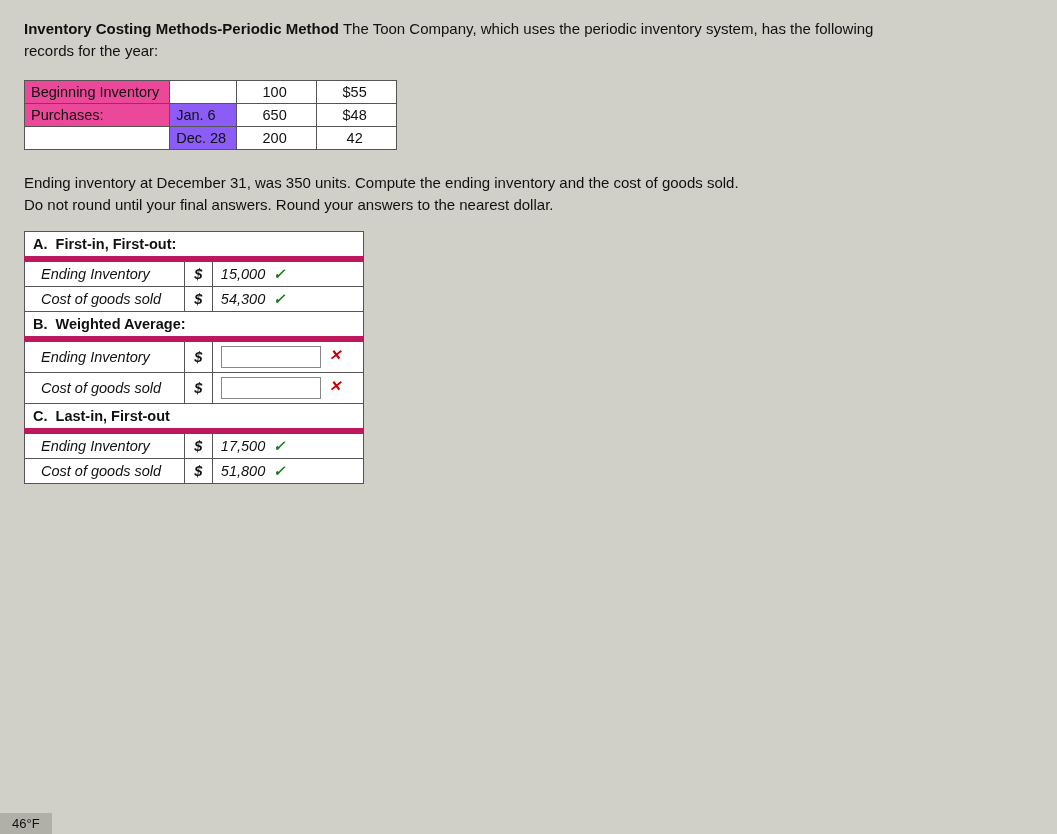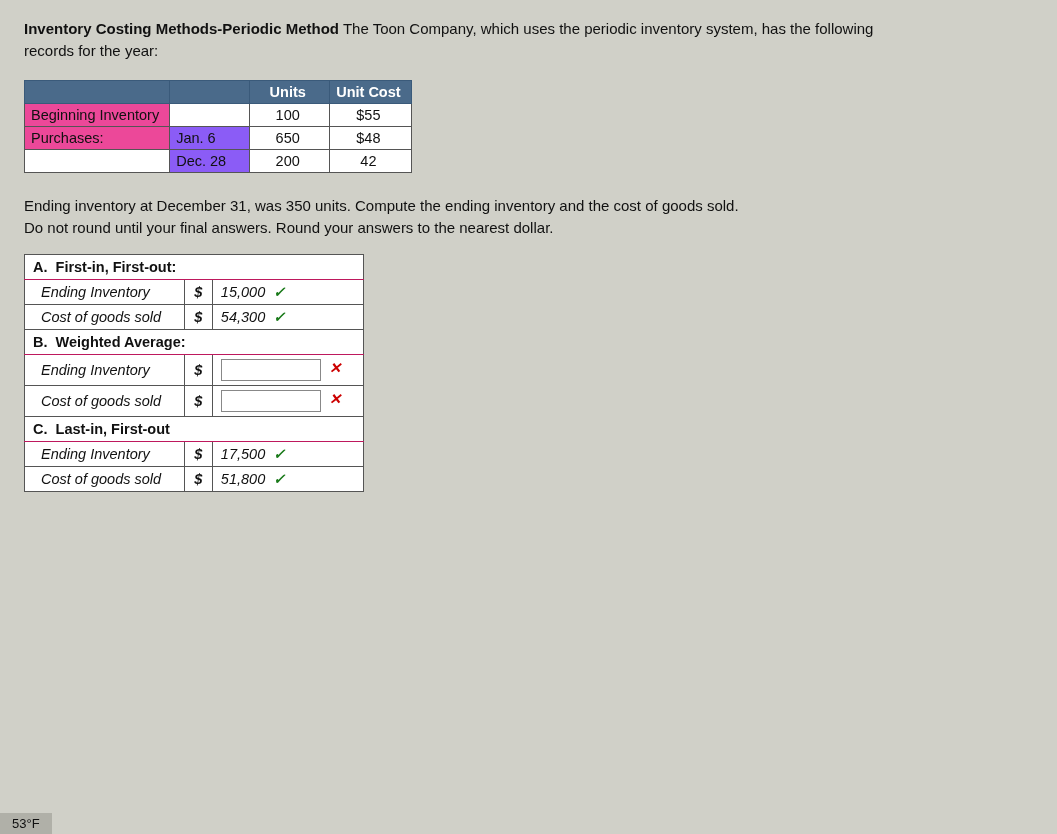--- a/index.html
+++ b/index.html
@@ -68,21 +68,21 @@
       background: #fff;
       min-width: 340px;
     }
     .answer-table td {
       border: 1px solid #555;
       padding: 4px 8px;
     }
     .answer-table .section-header td {
       font-weight: bold;
       background: #fff;
-      border-bottom: 1px solid #be185d;
+      border-bottom: 6px solid #be185d;
     }
     .answer-table .row-label {
       min-width: 130px;
     }
     .answer-table .dollar-cell {
       text-align: center;
       width: 28px;
       font-weight: bold;
     }
     .answer-table .value-cell {
@@ -122,26 +122,20 @@
   </style>
 </head>
 <body>
 
 <div class="intro-text">
   <strong>Inventory Costing Methods-Periodic Method</strong><span> The Toon Company, which uses the periodic inventory system, has the following records for the year:</span>
 </div>
 
 <table class="inventory-table">
   <tbody>
-      <tr class="header-row">
-    <td></td>
-    <td></td>
-    <td>Units</td>
-    <td>Unit Cost</td>
-  </tr>
   <tr>
     <td class="label-cell">Beginning Inventory</td>
     <td class="sub-label-cell empty-cell"></td>
     <td class="num-cell">100</td>
     <td class="num-cell">$55</td>
   </tr>
   <tr>
     <td class="label-cell">Purchases:</td>
     <td class="sub-label-cell">Jan. 6</td>
     <td class="num-cell">650</td>
@@ -229,14 +223,14 @@
     <td class="dollar-cell">$</td>
     <td class="value-cell">
       <span>51,800</span>
       <span class="check-mark">✓</span>
     </td>
   </tr>
 </tbody>
   </table>
 
 <div class="weather-bar">
-  <span>53°F</span>
+  <span>46°F</span>
 </div>
 
 </body></html>

